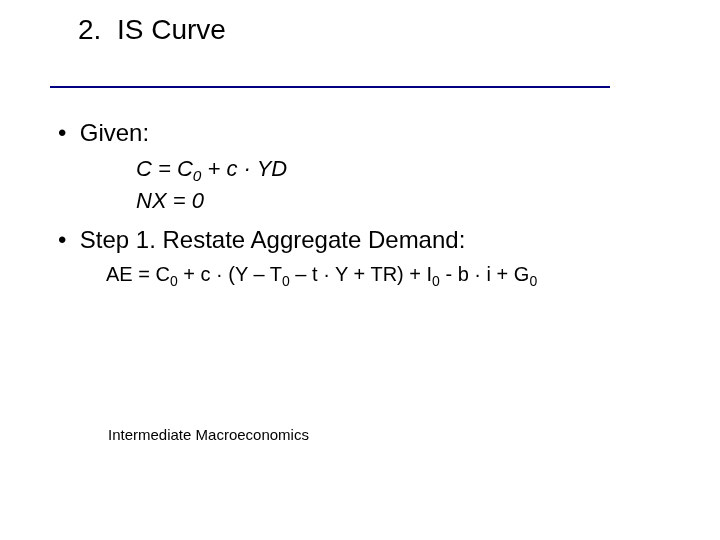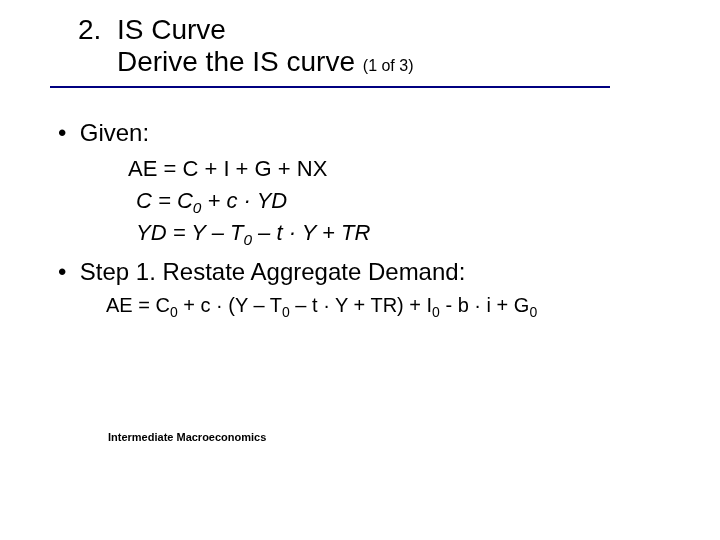--- a/index.html
+++ b/index.html
@@ -65,57 +65,52 @@
   }
   sub {
     font-size: 0.7em;
     vertical-align: sub;
     line-height: 0;
   }
   .footer {
     position: absolute;
     left: 108px;
     bottom: 24px;
-    font-size: 11px;
-    font-weight: bold;
+    font-size: 15px;
+    font-weight: normal;
   }
   .step-eq {
     margin-left: 48px;
     font-size: 20px;
     margin-top: 2px;
   }
 </style>
 </head>
 <body>
 
 <div class="slide">
 
   <div class="header">
     <div class="header-line1">
       <span>2.</span>
       &nbsp;<span>IS Curve</span>
     </div>
-    <div class="header-line2">
-      &nbsp;&nbsp;&nbsp;&nbsp;&nbsp;<span>Derive the IS curve</span>
-      <span class="header-small">(1 of 3)</span>
-    </div>
   </div>
 
   <div class="hr"></div>
 
   <div class="body">
 
     <div class="bullet">
       •&nbsp;&nbsp;<span>Given:</span>
     </div>
 
     <div class="eq-block">
-      <div>AE = C + I + G + NX</div>
       <div class="eq-sub"><span>C = C</span><sub>0</sub><span> + c · YD</span></div>
-      <div class="eq-sub"><span>YD = Y – T</span><sub>0</sub><span> – t · Y + TR</span></div>
+      <div class="eq-sub">NX = 0</div>
     </div>
 
     <div class="bullet" style="margin-top:7px">
       •&nbsp;&nbsp;<span>Step 1. Restate Aggregate Demand:</span>
     </div>
 
     <div class="step-eq"><span>AE = C</span><sub>0</sub><span> + c · (Y – T</span><sub>0</sub><span> – t · Y + TR) + I</span><sub>0</sub><span> - b · i + G</span><sub>0</sub></div>
 
   </div>
 

